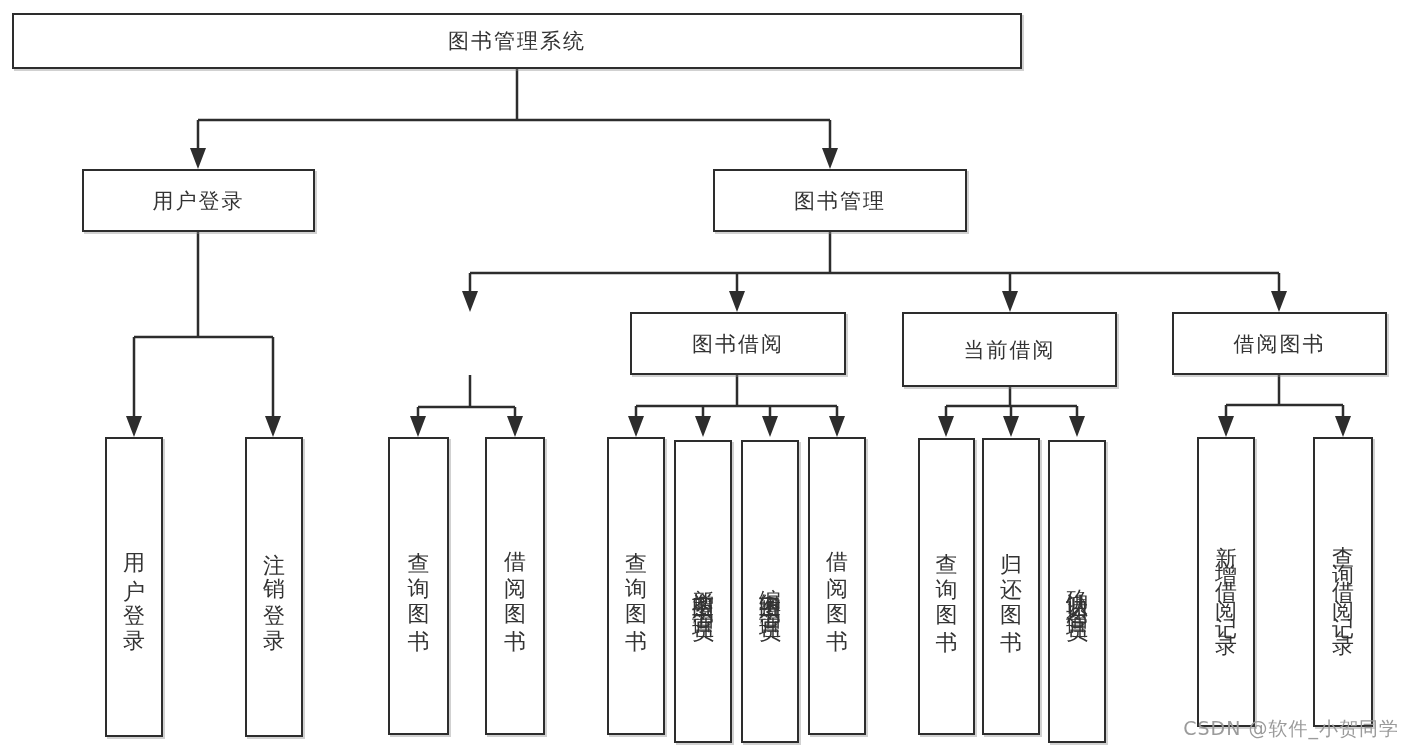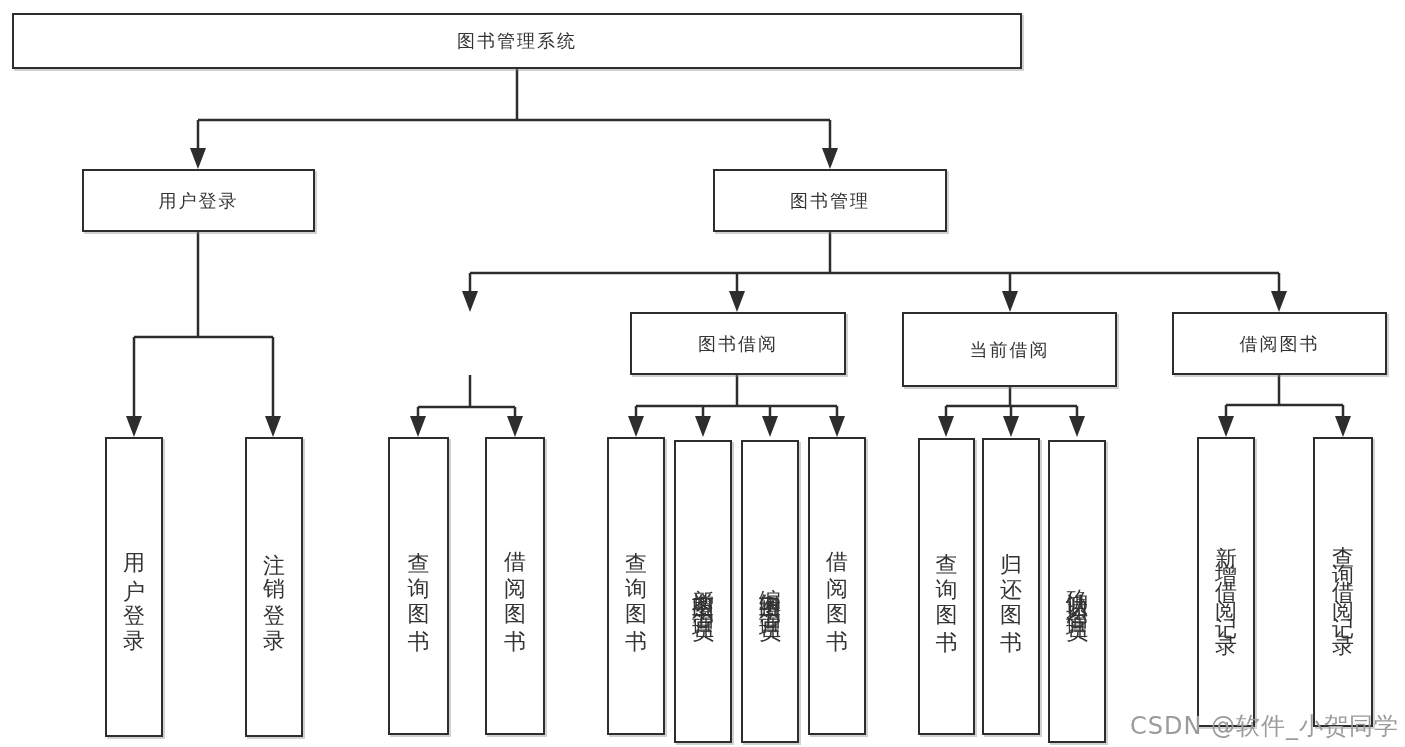--- a/index.html
+++ b/index.html
@@ -17,34 +17,34 @@
   .box{
     position:absolute;
     box-sizing:border-box;
     background:#ffffff;
     border:2.5px solid #2d2d2d;
     display:flex;
     align-items:center;
     justify-content:center;
     box-shadow:2px 2px 0 rgba(140,140,140,0.40);
   }
-  .hbox{font-size:18px;letter-spacing:2px;white-space:nowrap;}
+  .hbox{font-size:21px;letter-spacing:2px;white-space:nowrap;}
   .vbox{overflow:hidden;}
   .vlabel{
     writing-mode:vertical-rl;
     text-orientation:mixed;
     font-size:22px;
     line-height:1;
     white-space:nowrap;
   }
   .watermark{
     position:absolute;
     right:6px;
     bottom:5px;
-    font-size:24px;
+    font-size:19px;
     letter-spacing:1px;
     color:#9b9b9b;
     white-space:nowrap;
   }
 </style>
 </head>
 <body>
 
 <div class="stage">
 
@@ -70,21 +70,21 @@
       M1218 416 L1234 416 L1226 437 Z  M1335 416 L1351 416 L1343 437 Z"></path>
   </svg>
 
   <div class="box hbox" style="left:12px;top:13px;width:1010px;height:56px">
     <span>图书管理系统</span>
   </div>
 
   <div class="box hbox" style="left:82px;top:169px;width:233px;height:63px">
     <span>用户登录</span>
   </div>
-  <div class="box hbox" style="left:713px;top:169px;width:234px;height:63px">
+  <div class="box hbox" style="left:713px;top:169px;width:254px;height:63px">
     <span>图书管理</span>
   </div>
 
   <div class="box hbox" style="left:630px;top:312px;width:216px;height:63px">
     <span>图书借阅</span>
   </div>
   <div class="box hbox" style="left:902px;top:312px;width:215px;height:75px">
     <span>当前借阅</span>
   </div>
   <div class="box hbox" style="left:1172px;top:312px;width:215px;height:63px">

